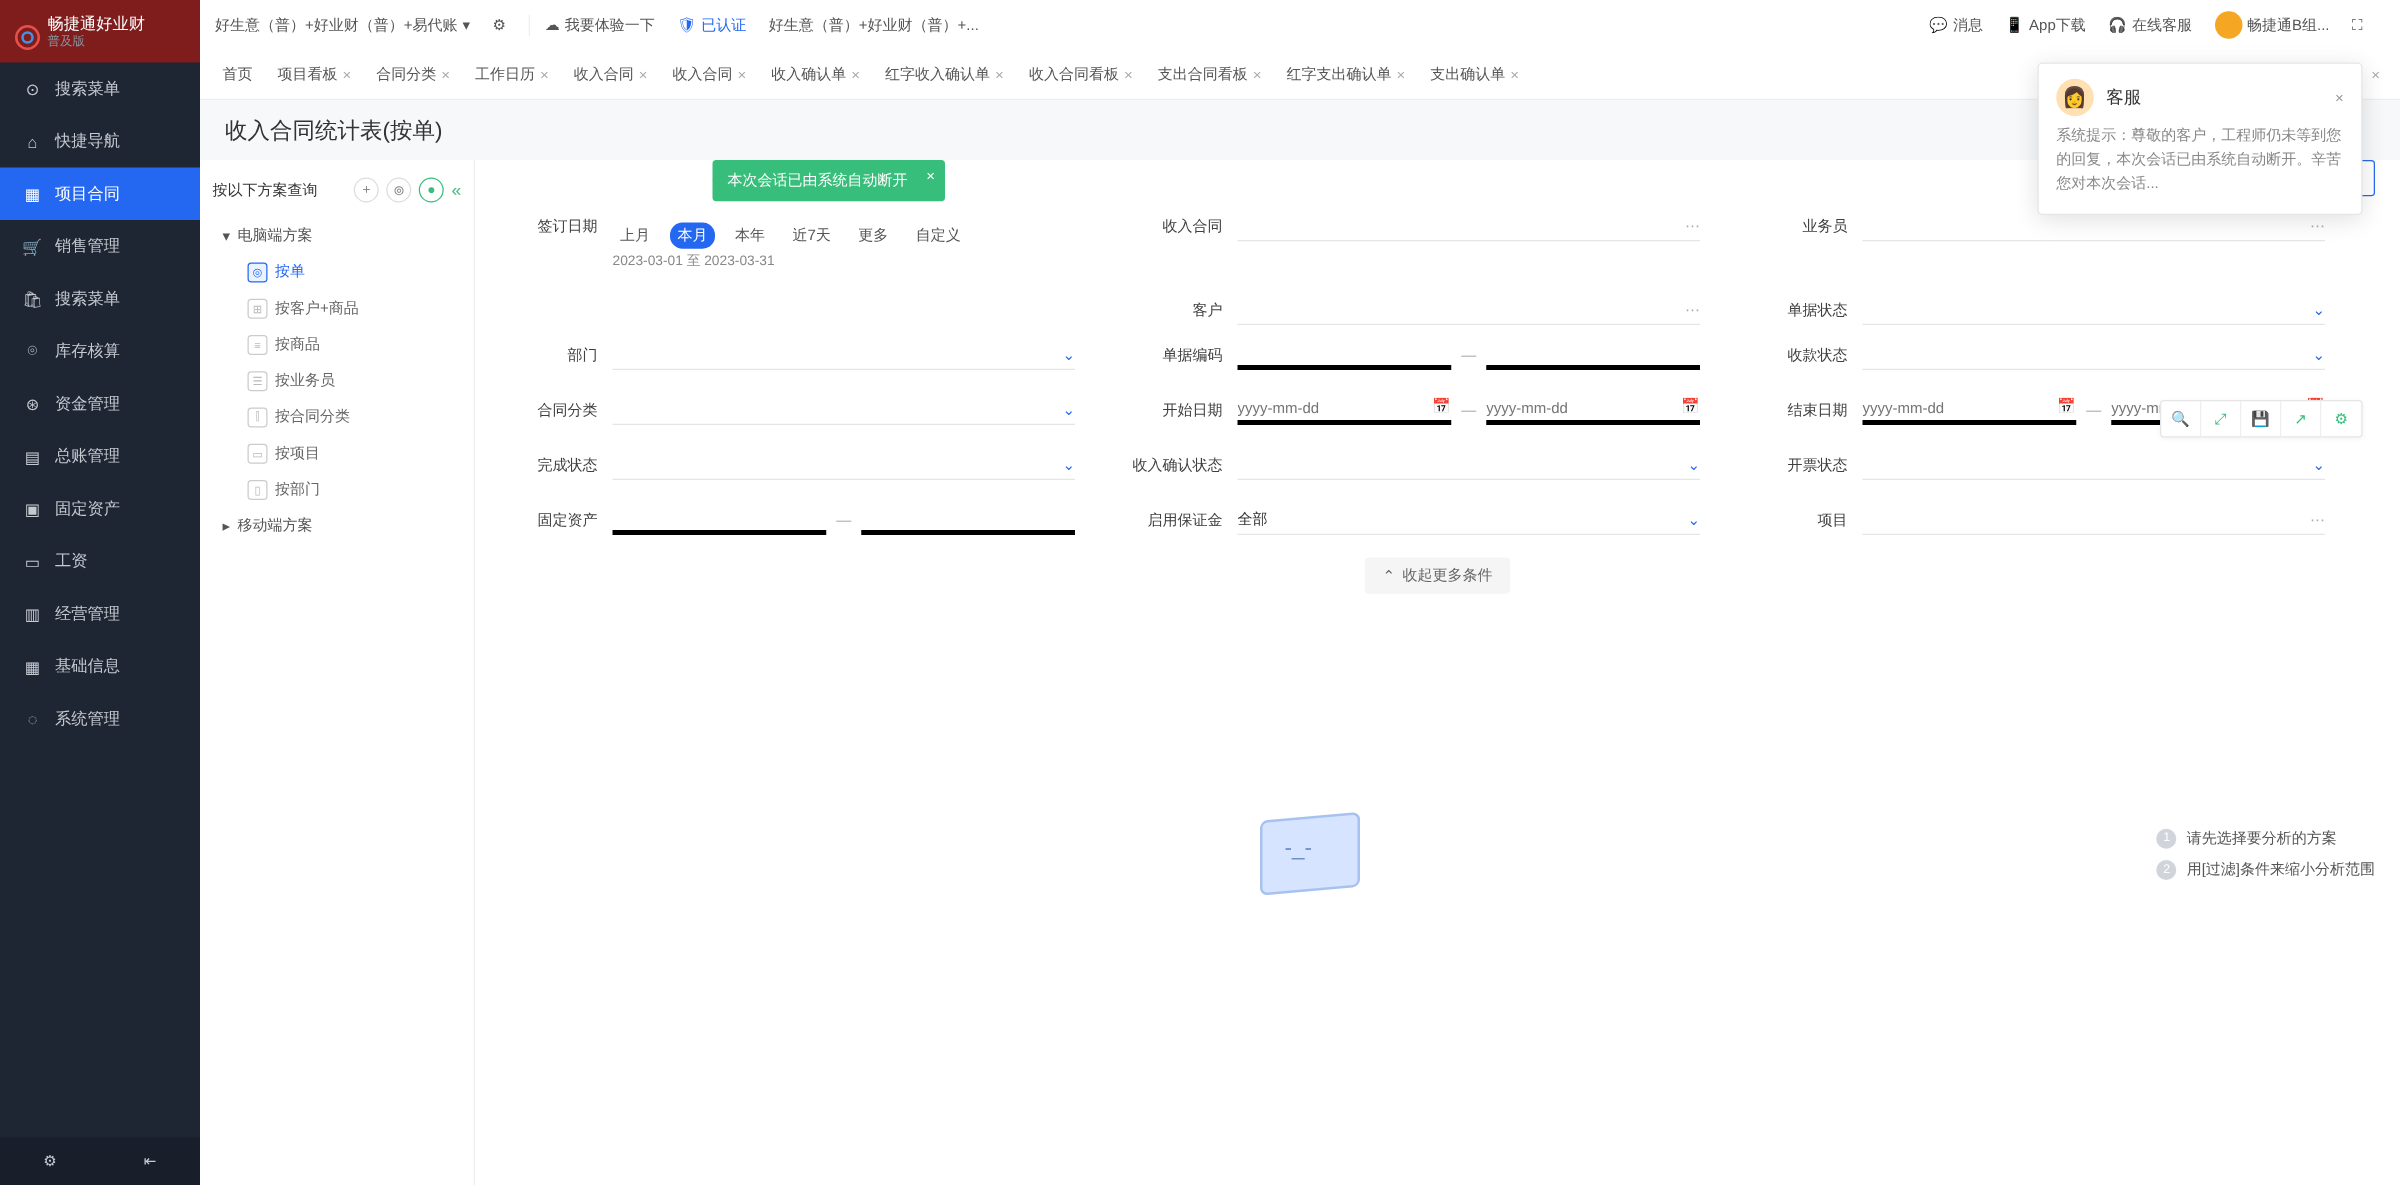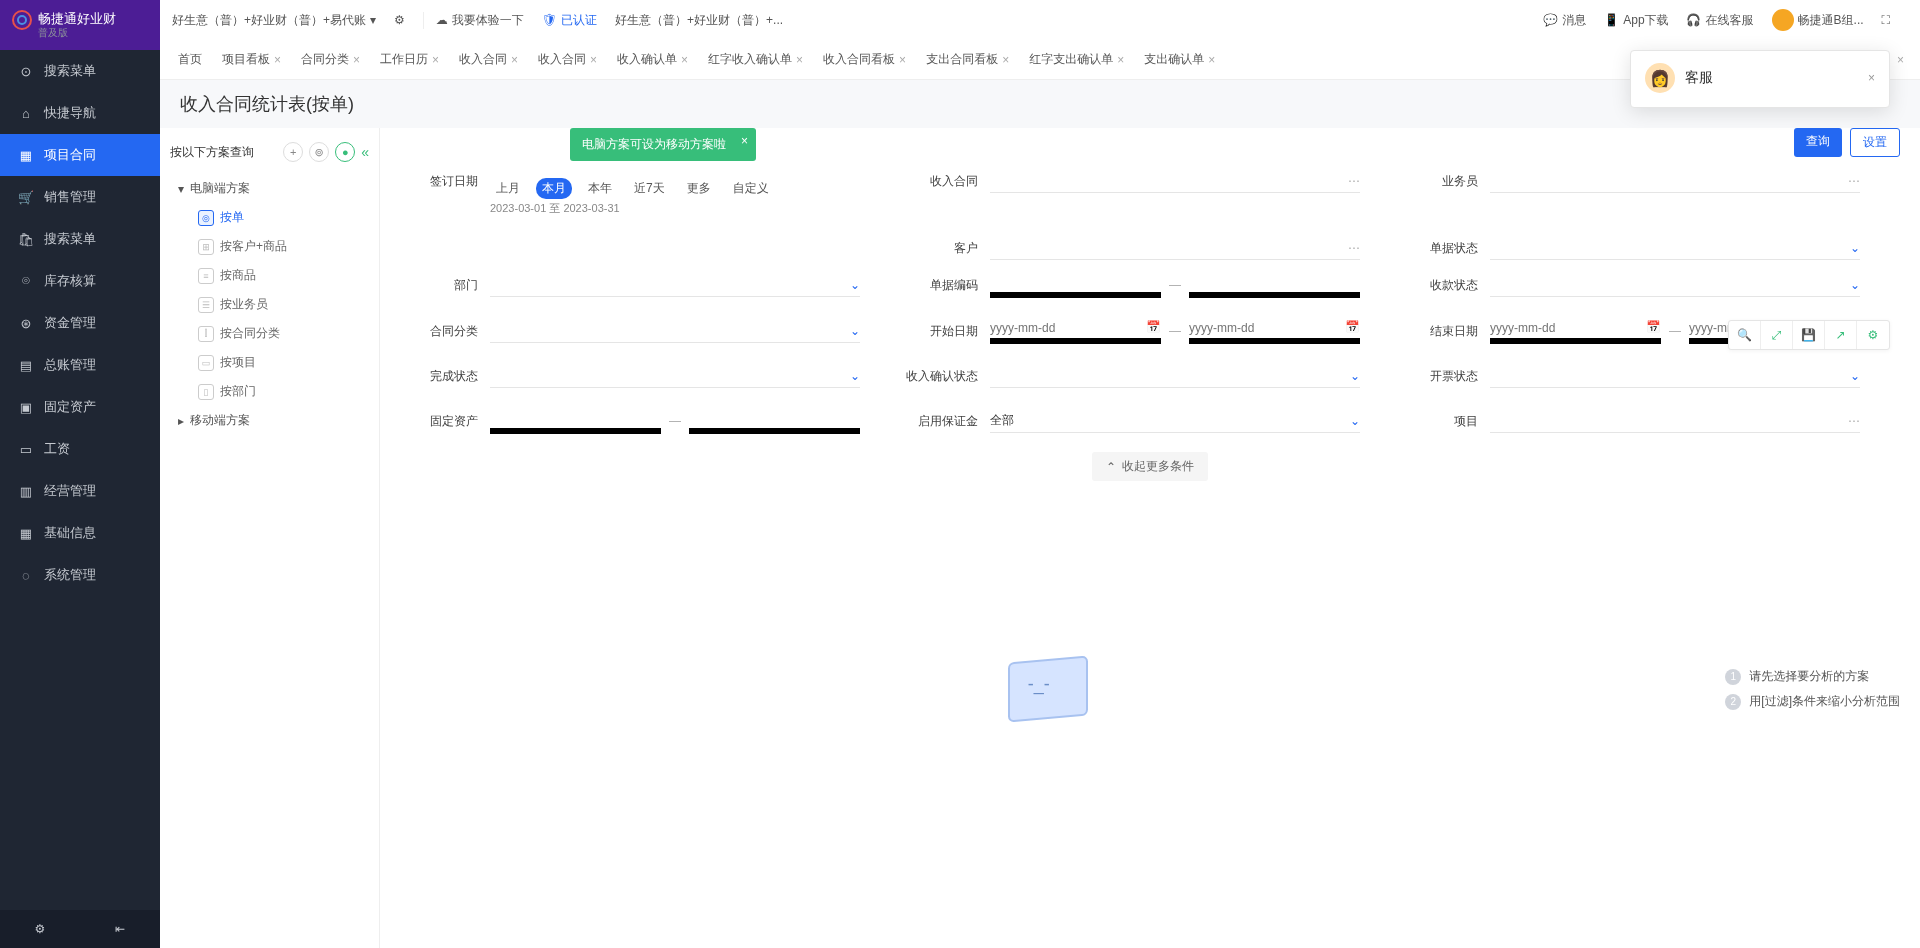--- a/index.html
+++ b/index.html
@@ -1,20 +1,20 @@
 <!DOCTYPE html>
 <html><head>
 <meta charset="utf-8">
 <style>
 * { box-sizing: border-box; margin: 0; padding: 0; }
 body { font-family: "Microsoft YaHei", Arial, sans-serif; font-size: 12px; color: #333; background: #fff; overflow: hidden; width: 1920px; height: 948px; }
 
 
 .sidebar { position: fixed; left: 0; top: 0; width: 160px; height: 100%; background: #1f2633; color: #c5c9d0; display: flex; flex-direction: column; }
-.brand { padding: 10px 12px; display: flex; align-items: flex-start; gap: 6px; background: #4c1d95; }
+.brand { padding: 10px 12px; display: flex; align-items: flex-end; gap: 6px; background: #7f1d1d; }
 .brand-logo { width: 20px; height: 20px; border: 2px solid #e6504b; border-radius: 50%; position: relative; }
 .brand-logo::after { content: ""; position: absolute; inset: 3px; border: 2px solid #4a90e2; border-radius: 50%; }
 .brand-text { font-size: 13px; color: #fff; }
 .brand-sub { font-size: 10px; color: #8a8f99; margin-top: -2px; }
 .side-item { display: flex; align-items: center; gap: 10px; padding: 12px 18px; cursor: pointer; font-size: 13px; }
 .side-item.active { background: #2468f2; color: #fff; }
 .side-icon { width: 16px; height: 16px; display: inline-flex; align-items: center; justify-content: center; }
 .sidebar-footer { margin-top: auto; display: flex; background: #181e2a; }
 .sf-btn { flex: 1; padding: 12px; text-align: center; cursor: pointer; color: #c5c9d0; }
 
@@ -69,21 +69,21 @@
 .filter-item { display: flex; align-items: center; width: 460px; }
 .f-label { width: 90px; text-align: right; color: #404040; padding-right: 12px; }
 .f-control { flex: 1; position: relative; border-bottom: 1px solid #e5e5e5; min-height: 24px; display: flex; align-items: center; }
 .f-control .more-dots { position: absolute; right: 0; color: #aaa; cursor: pointer; }
 .f-control .chev { position: absolute; right: 0; color: #2468f2; cursor: pointer; }
 .date-quick { display: flex; gap: 10px; align-items: center; }
 .date-quick .dq { cursor: pointer; color: #555; padding: 2px 6px; border-radius: 10px; margin-top: 32px; }
 .date-quick .dq.active { background: #2468f2; color: #fff; }
 .date-range-text { color: #888; margin-top: 2px; font-size: 11px; }
 .range-inputs { display: flex; align-items: center; gap: 8px; }
-.range-inputs .ri { flex: 1; border-bottom: 6px solid #000000; position: relative; }
+.range-inputs .ri { flex: 1; border-bottom: 4px solid #000000; position: relative; }
 .range-inputs .ri input { width: 100%; border: none; outline: none; font-size: 12px; padding: 3px 0; color: #888; }
 .range-inputs .cal { position: absolute; right: 0; top: 2px; color: #2468f2; }
 .dash { color: #aaa; }
 
 .collapse-bar { text-align: center; padding: 8px; }
 .collapse-pill { display: inline-flex; align-items: center; gap: 6px; background: #f5f5f5; padding: 6px 14px; border-radius: 3px; cursor: pointer; color: #666; }
 
 
 .float-tools { position: fixed; right: 30px; top: 320px; display: flex; border: 1px solid #e5e5e5; background: #fff; border-radius: 3px; box-shadow: 0 1px 4px rgba(0,0,0,0.05); }
 .ft-btn { width: 32px; height: 28px; display: flex; align-items: center; justify-content: center; cursor: pointer; color: #37be7a; border-right: 1px solid #eee; }
@@ -317,21 +317,21 @@
         </div>
       <div class="tree-group">
           <span>▸</span>
           <span>移动端方案</span>
         </div>
     </div>
   </div>
 
   <div class="filter-area">
     <div class="tip-pop">
-      <span>电脑方案可设为移动方案啦</span>
+      <span>本次会话已由系统自动断开</span>
       <span class="px">×</span>
     </div>
     <div class="action-btns">
       <div class="btn btn-primary">查询</div>
       <div class="btn btn-outline">设置</div>
     </div>
 
     <div class="filter-row">
       <div class="filter-item">
         <div class="f-label">签订日期</div>
@@ -505,13 +505,14 @@
   <div class="ft-btn">↗</div>
   <div class="ft-btn">⚙</div>
 </div>
 
 <div class="cs-pop">
   <div class="cs-head">
     <span class="cs-avatar">👩</span>
     <span class="cs-title">客服</span>
     <span class="cs-close">×</span>
   </div>
+  <div class="cs-body">系统提示：尊敬的客户，工程师仍未等到您的回复，本次会话已由系统自动断开。辛苦您对本次会话...</div>
 </div>
 
 </body></html>

